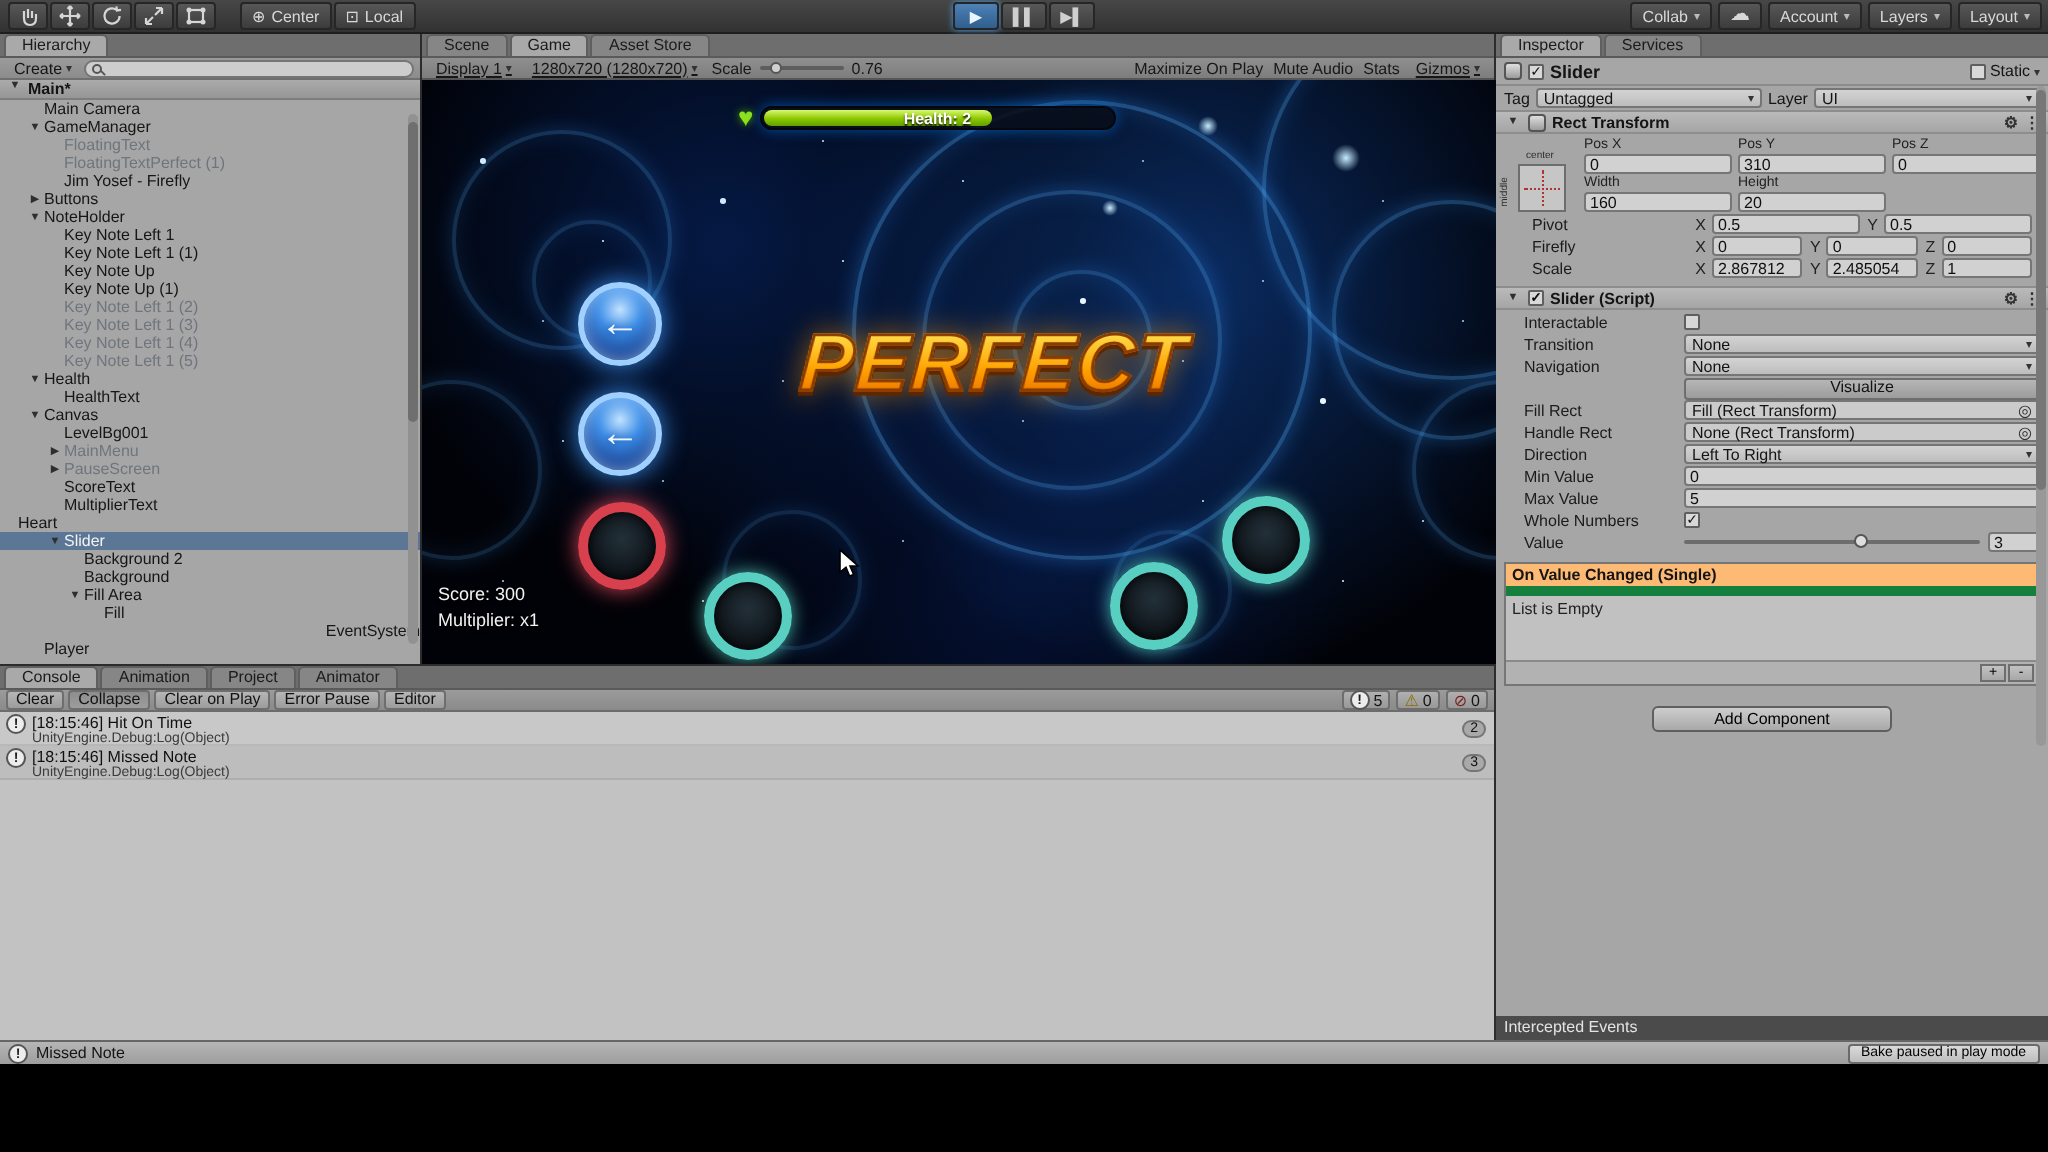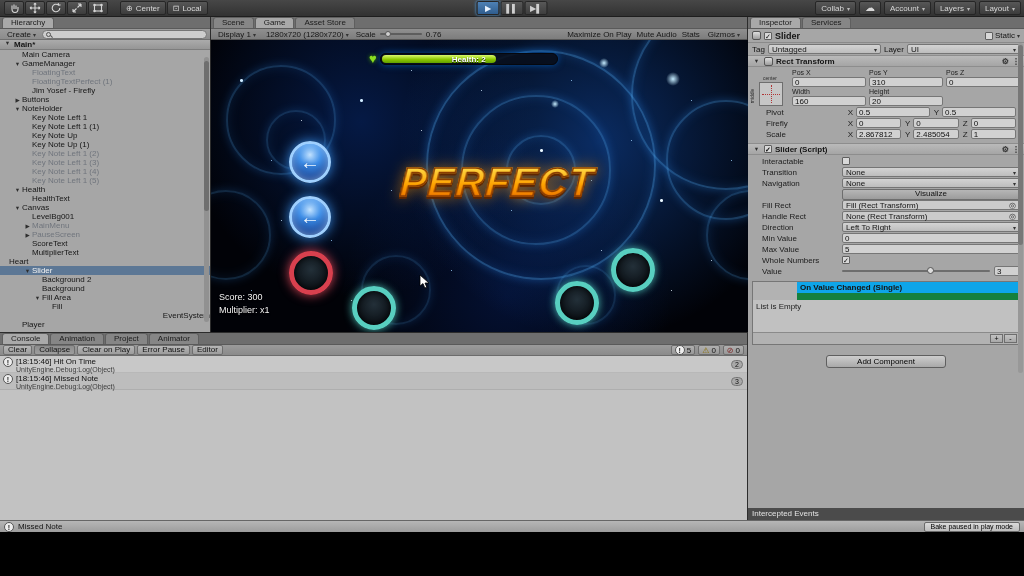--- a/index.html
+++ b/index.html
@@ -52,21 +52,21 @@
   .h-row.dim .h-lbl { color:#70757d; }
   .h-row.sel { background:#5c7795; }
   .h-row.sel .h-lbl { color:#f3f3f3; }
   .h-scroll { position:absolute; right:1px; top:40px; width:5px; height:265px; background:#919191; border-radius:3px; }
   .h-thumb { position:absolute; left:0; top:4px; width:5px; height:150px; background:#6f6f6f; border-radius:3px; }
 
   
   #gamepanel { left:211px; top:17px; width:537px; height:266px; border-right:1px solid #2c2c2c; }
   .gv-toolbar { height:11px; background:linear-gradient(#8f8f8f,#7d7d7d); border-bottom:1px solid #565656;
                 display:flex; align-items:center; gap:4px; padding:0 4px; color:#171717; }
-  .gvt-drop { display:flex; align-items:center; gap:2px; padding:0 3px; height:9px; }
+  .gvt-drop { display:flex; align-items:center; gap:2px; padding:0 3px; height:9px;text-decoration:underline; }
   .gvt-slider { position:relative; width:42px; height:2px; background:#5d5d5d; border-radius:1px; }
   .gvt-thumb { position:absolute; left:12%; top:-2px; width:6px; height:6px; background:#cfcfcf;
                border:1px solid #555; border-radius:50%; }
   .gvt-right { margin-left:auto; display:flex; gap:5px; align-items:center; }
   .gv-render { position:absolute; left:0; top:23px; width:537px; height:292px; overflow:hidden;
     background:
       radial-gradient(circle at 72% 35%, rgba(22,95,210,.45), rgba(0,0,0,0) 46%),
       radial-gradient(circle at 28% 28%, rgba(12,64,170,.38), rgba(0,0,0,0) 40%),
       radial-gradient(circle at 55% 88%, rgba(10,50,150,.30), rgba(0,0,0,0) 42%),
       #010207; }
@@ -170,21 +170,21 @@
   .axis { width:7px; text-align:right; margin-right:1px; color:#222; flex:none; }
   .objfield { display:flex; align-items:center; background:#cbcbcb; border:1px solid #757575;
               border-radius:2px; height:10px; padding:0 3px; flex:1; }
   .obj-pick { margin-left:auto; font-size:8px; color:#333; }
   .sliderwrap { display:flex; align-items:center; gap:4px; width:100%; }
   .sl-track { position:relative; flex:1; height:2px; background:#6d6d6d; border-radius:1px; }
   .sl-thumb { position:absolute; top:-3px; width:7px; height:7px; background:#dedede; border:1px solid #555;
               border-radius:50%; margin-left:-4px; }
   .mini-btn.wide { width:100%; height:11px; }
   .event-box { margin:5px 4px 0 4px; border:1px solid #767676; background:#b2b2b2; }
-  .event-head { background:#0ea5e9; border-bottom:7px solid #15803d; padding:1px 3px; font-weight:bold;margin-left:44px; }
+  .event-head { background:#fdba74; border-bottom:5px solid #15803d; padding:1px 3px; font-weight:bold; }
   .event-body { height:32px; padding:2px 3px; background:#c1c1c1; color:#222; }
   .event-foot { display:flex; justify-content:flex-end; gap:1px; padding:1px 2px; border-top:1px solid #8a8a8a; }
   .sq-btn { width:13px; height:9px; background:linear-gradient(#c2c2c2,#a8a8a8); border:1px solid #6e6e6e;
             font-size:7px; line-height:7px; text-align:center; }
   .add-comp { display:block; margin:10px auto 0 auto; width:120px; height:13px;
               background:linear-gradient(#cdcdcd,#a9a9a9); border:1px solid #5f5f5f; border-radius:3px;
               font-size:8px; text-align:center; line-height:11px; font-family:"Liberation Sans",sans-serif; }
   .intercepted { position:absolute; left:0; bottom:0; width:100%; height:12px; background:#4b4b4b;
                  color:#e3e3e3; font-size:8px; line-height:12px; padding:0 4px; }
   .i-scroll { position:absolute; right:1px; top:14px; width:5px; height:330px; background:#989898; border-radius:3px; }

